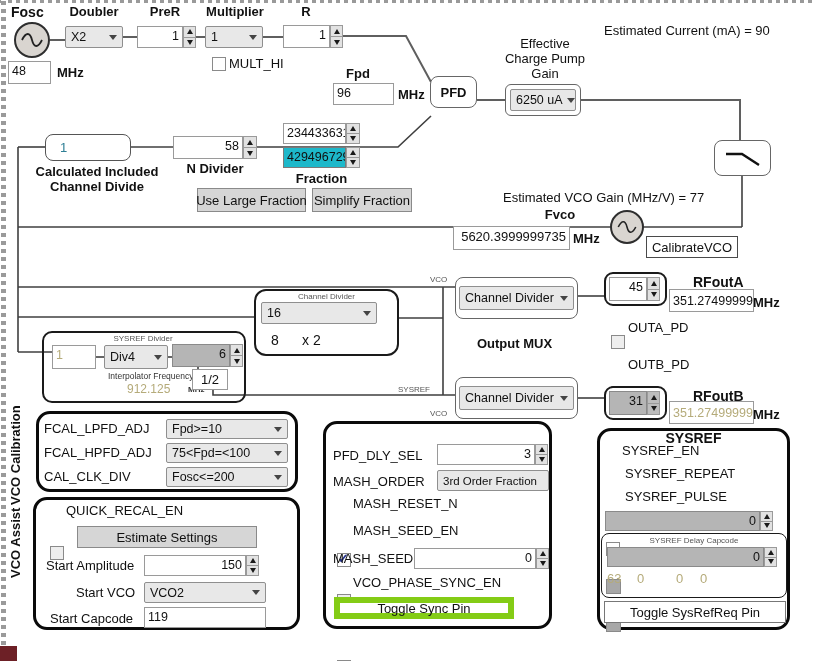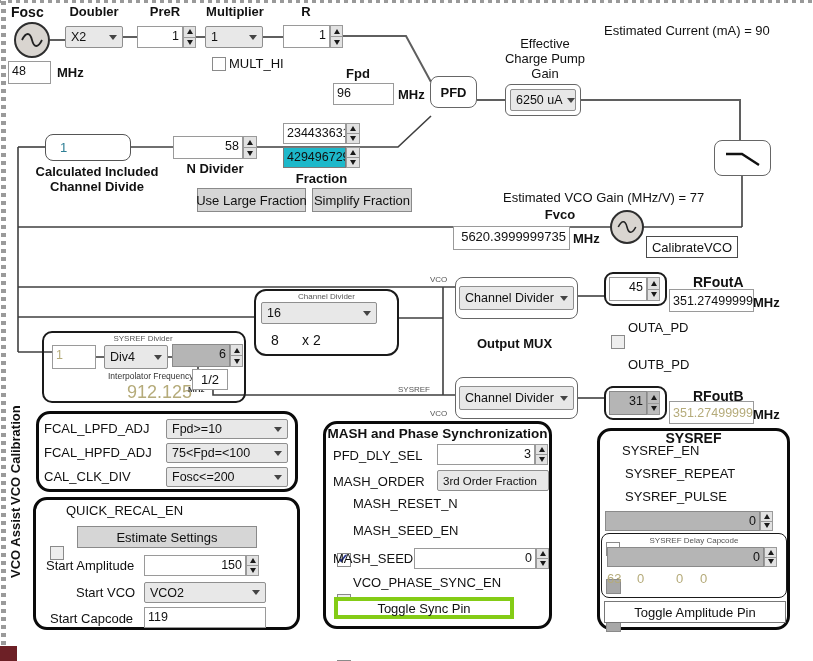--- a/index.html
+++ b/index.html
@@ -226,21 +226,21 @@
   <div class="abs inp rt gray" style="left:172px;top:344px;width:58px;height:23px">6</div>
   <div class="abs sbcol" style="left:230px;top:344px;width:13px;height:23px">
     <div class="sb">
         <span class="tri-u"></span>
       </div>
     <div class="sb">
         <span class="tri-d"></span>
       </div>
   </div>
   <div class="abs sm" style="left:108px;top:371px;font-size:8.5px">Interpolator Frequency</div>
-  <div class="abs olive" style="left:127px;top:382px;font-size:18px">912.125</div>
+  <div class="abs olive" style="left:127px;top:382px;font-size:12px">912.125</div>
   <div class="abs sm" style="left:188px;top:385px;font-weight:bold">MHz</div>
   <div class="abs inp ctr" style="left:192px;top:369px;width:36px;height:21px;font-size:13px">1/2</div>
 
   <div class="abs sm" style="left:430px;top:275px;color:#555">VCO</div>
   <div class="abs thinbox" style="left:455px;top:277px;width:123px;height:42px;border-radius:8px"></div>
   <div class="abs sel" style="left:459px;top:286px;width:115px;height:24px">
     <span>Channel Divider</span>
     <span class="chev"></span>
   </div>
   <div class="abs lbl ctr" style="left:467px;top:336px;width:95px">Output MUX</div>
@@ -319,21 +319,20 @@
   </div>
   <div class="abs txt" style="left:76px;top:585px">Start VCO</div>
   <div class="abs sel" style="left:144px;top:582px;width:122px;height:21px">
     <span>VCO2</span>
     <span class="chev"></span>
   </div>
   <div class="abs txt" style="left:50px;top:611px">Start Capcode</div>
   <div class="abs inp" style="left:144px;top:607px;width:122px;height:21px">119</div>
 
   <div class="abs blackbox" style="left:323px;top:421px;width:229px;height:208px"></div>
-  <div class="abs lbl ctr" style="left:327px;top:426px;width:221px;font-size:13.5px">MASH and Phase Synchronization</div>
   <div class="abs txt" style="left:333px;top:448px">PFD_DLY_SEL</div>
   <div class="abs inp rt" style="left:437px;top:444px;width:98px;height:21px">3</div>
   <div class="abs sbcol" style="left:535px;top:444px;width:13px;height:21px">
     <div class="sb">
         <span class="tri-u"></span>
       </div>
     <div class="sb">
         <span class="tri-d"></span>
       </div>
   </div>
@@ -351,21 +350,21 @@
   <div class="abs sbcol" style="left:536px;top:548px;width:13px;height:21px">
     <div class="sb">
         <span class="tri-u"></span>
       </div>
     <div class="sb">
         <span class="tri-d"></span>
       </div>
   </div>
   <div class="abs cb" style="left:337px;top:576px;background:#eee"></div>
   <div class="abs txt" style="left:353px;top:575px">VCO_PHASE_SYNC_EN</div>
-  <div class="abs btn white" style="left:334px;top:597px;width:180px;height:22px;border:4px solid #84cc16">Toggle Sync Pin</div>
+  <div class="abs btn white" style="left:334px;top:597px;width:180px;height:22px;border:6px solid #84cc16">Toggle Sync Pin</div>
 
   <div class="abs blackbox" style="left:597px;top:428px;width:193px;height:202px"></div>
   <div class="abs lbl ctr" style="left:627px;top:430px;width:133px;font-size:14px">SYSREF</div>
   <div class="abs cb" style="left:606px;top:444px"></div>
   <div class="abs txt" style="left:622px;top:443px">SYSREF_EN</div>
   <div class="abs cb disabled" style="left:606px;top:467px;width:13px;height:13px"></div>
   <div class="abs txt" style="left:625px;top:466px">SYSREF_REPEAT</div>
   <div class="abs cb disabled" style="left:606px;top:490px;width:13px;height:13px"></div>
   <div class="abs txt" style="left:625px;top:489px">SYSREF_PULSE</div>
   <div class="abs inp rt gray" style="left:605px;top:511px;width:155px;height:20px">0</div>
@@ -385,15 +384,15 @@
         <span class="tri-u"></span>
       </div>
     <div class="sb">
         <span class="tri-d"></span>
       </div>
   </div>
   <div class="abs olive" style="left:607px;top:571px;font-size:13px">63</div>
   <div class="abs olive" style="left:637px;top:571px;font-size:13px">0</div>
   <div class="abs olive" style="left:676px;top:571px;font-size:13px">0</div>
   <div class="abs olive" style="left:700px;top:571px;font-size:13px">0</div>
-  <div class="abs btn white" style="left:604px;top:601px;width:182px;height:22px;border:1px solid #777">Toggle Amplitude Pin</div>
+  <div class="abs btn white" style="left:604px;top:601px;width:182px;height:22px;border:1px solid #777">Toggle SysRefReq Pin</div>
 
 </div>
 
 </body></html>

